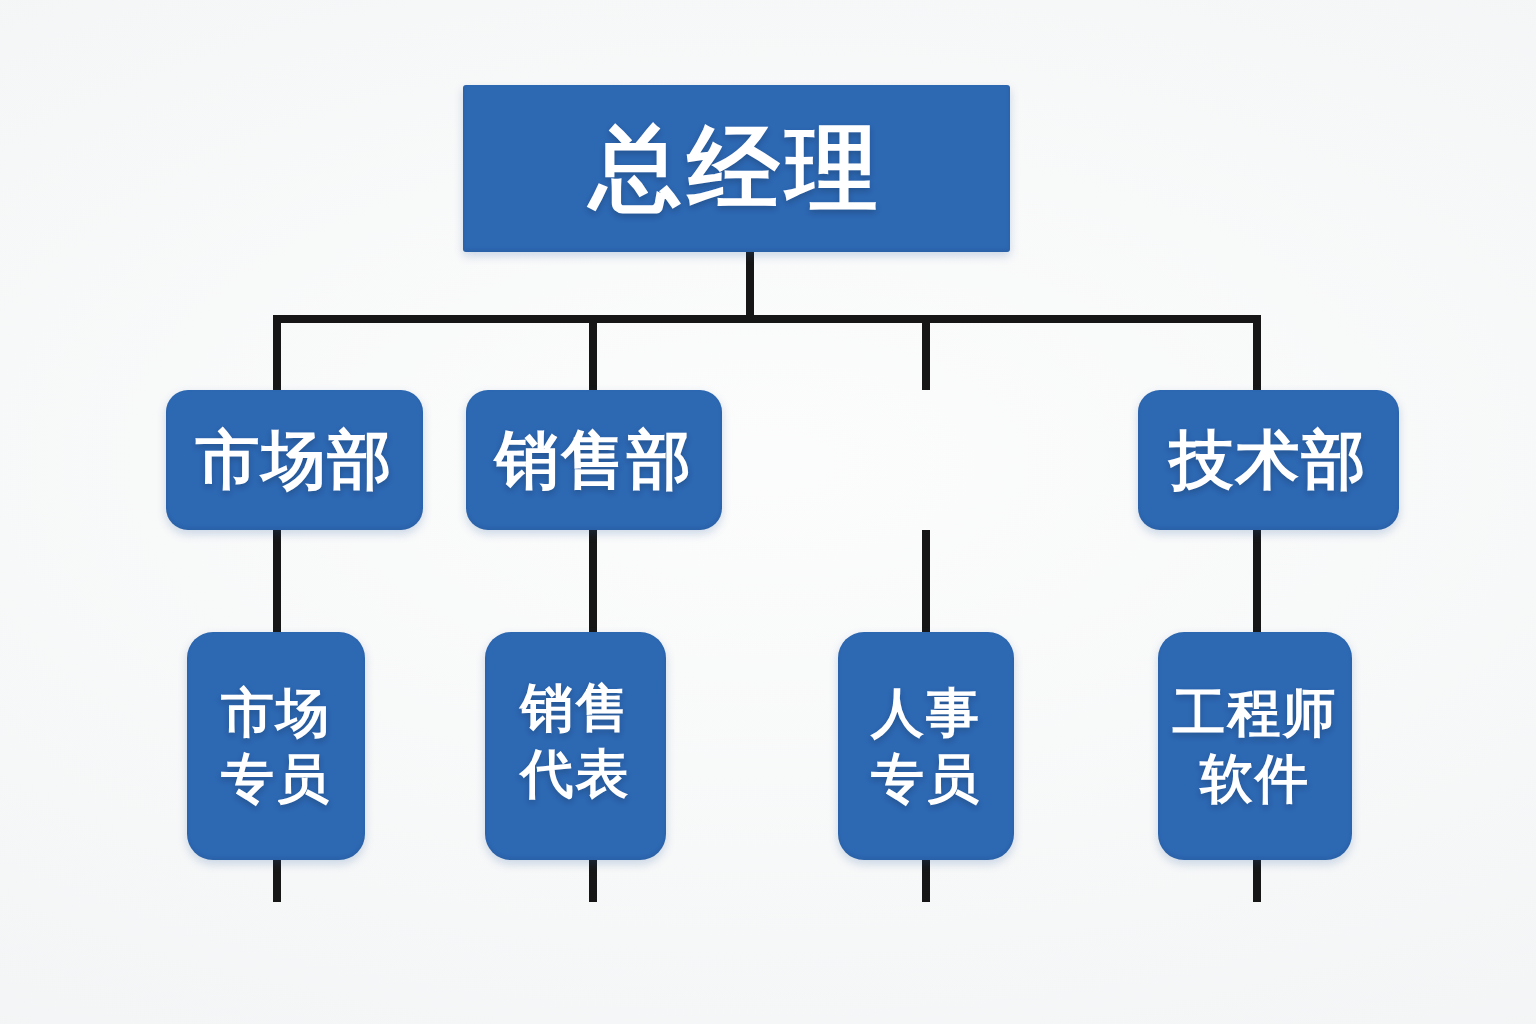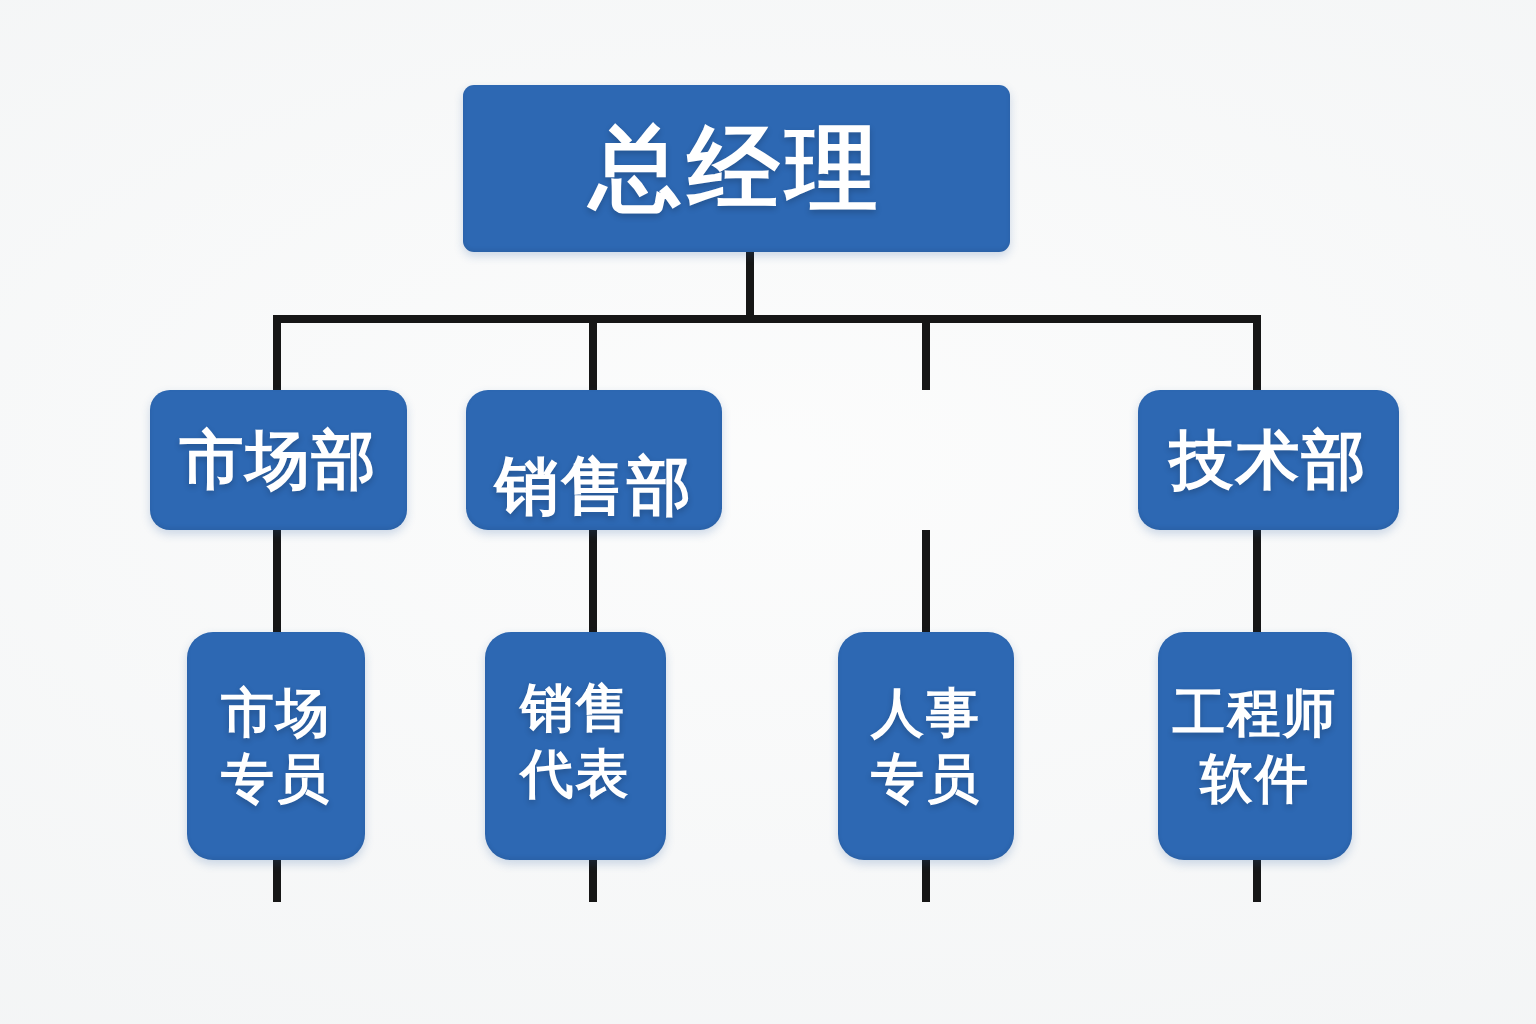--- a/index.html
+++ b/index.html
@@ -31,30 +31,30 @@
     flex-direction: column;
     align-items: center;
     justify-content: center;
     font-weight: 700;
     text-align: center;
     box-shadow: 0 4px 10px rgba(40, 90, 160, 0.22), inset 0 -2px 4px rgba(0,0,0,0.08);
   }
   .node .label { display: block; text-shadow: 0 3px 6px rgba(0,0,0,0.20); }
   .node-root {
     left: 463px; top: 85px; width: 547px; height: 167px;
-    border-radius: 11px;
+    border-radius: 3px;
     font-size: 92px; letter-spacing: 6px;
   }
   .node-dept {
     top: 390px; height: 140px;
     border-radius: 22px;
     font-size: 64px; letter-spacing: 2px;
   }
-  .dept-0 { left: 150px; width: 257px; border-radius: 20px; }
-  .dept-1 { left: 466px; width: 256px; justify-content: flex-end; }
+  .dept-0 { left: 166px; width: 257px; }
+  .dept-1 { left: 466px; width: 256px; }
   .dept-2 { left: 798px; width: 257px; }
   .dept-3 { left: 1127px; width: 261px; margin-left: 11px; }
   .node-sub {
     top: 632px; height: 228px;
     border-radius: 26px;
     font-size: 53px; letter-spacing: 2px; line-height: 1.24;
   }
   .sub-0 { left: 187px; width: 178px; }
   .sub-1 { left: 485px; width: 181px; font-family: Liberation Mono, monospace; }
   .sub-2 { left: 838px; width: 176px; }

